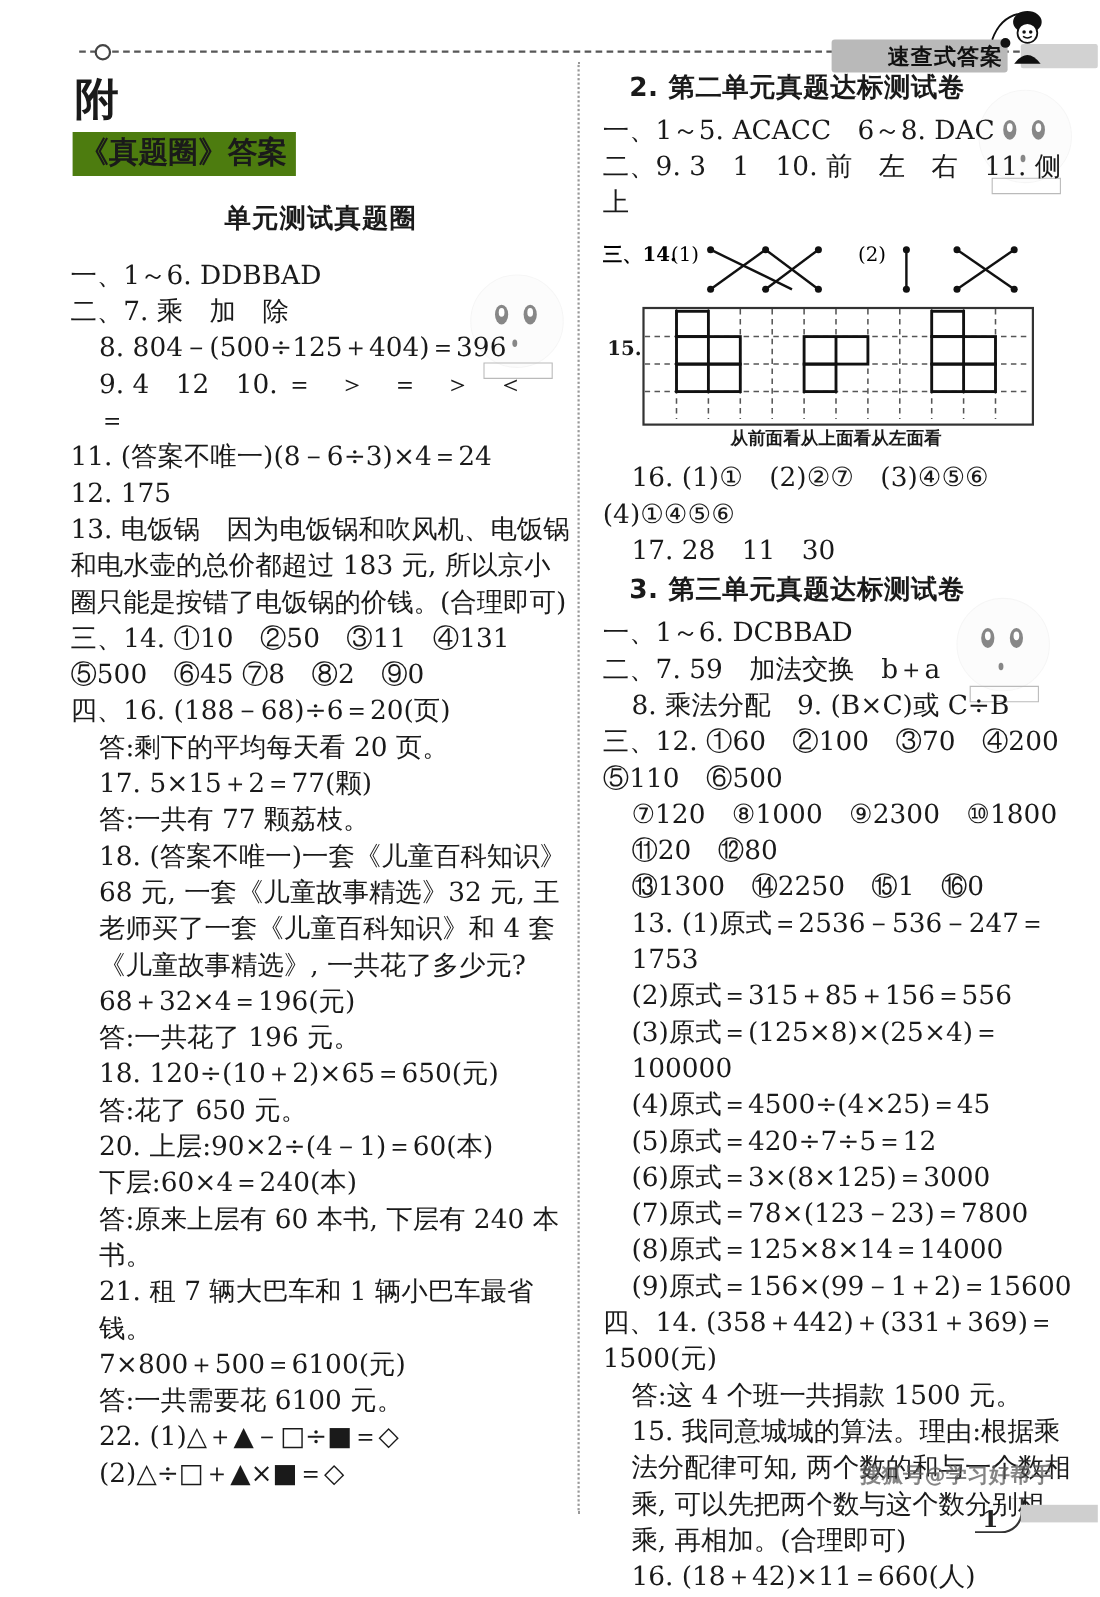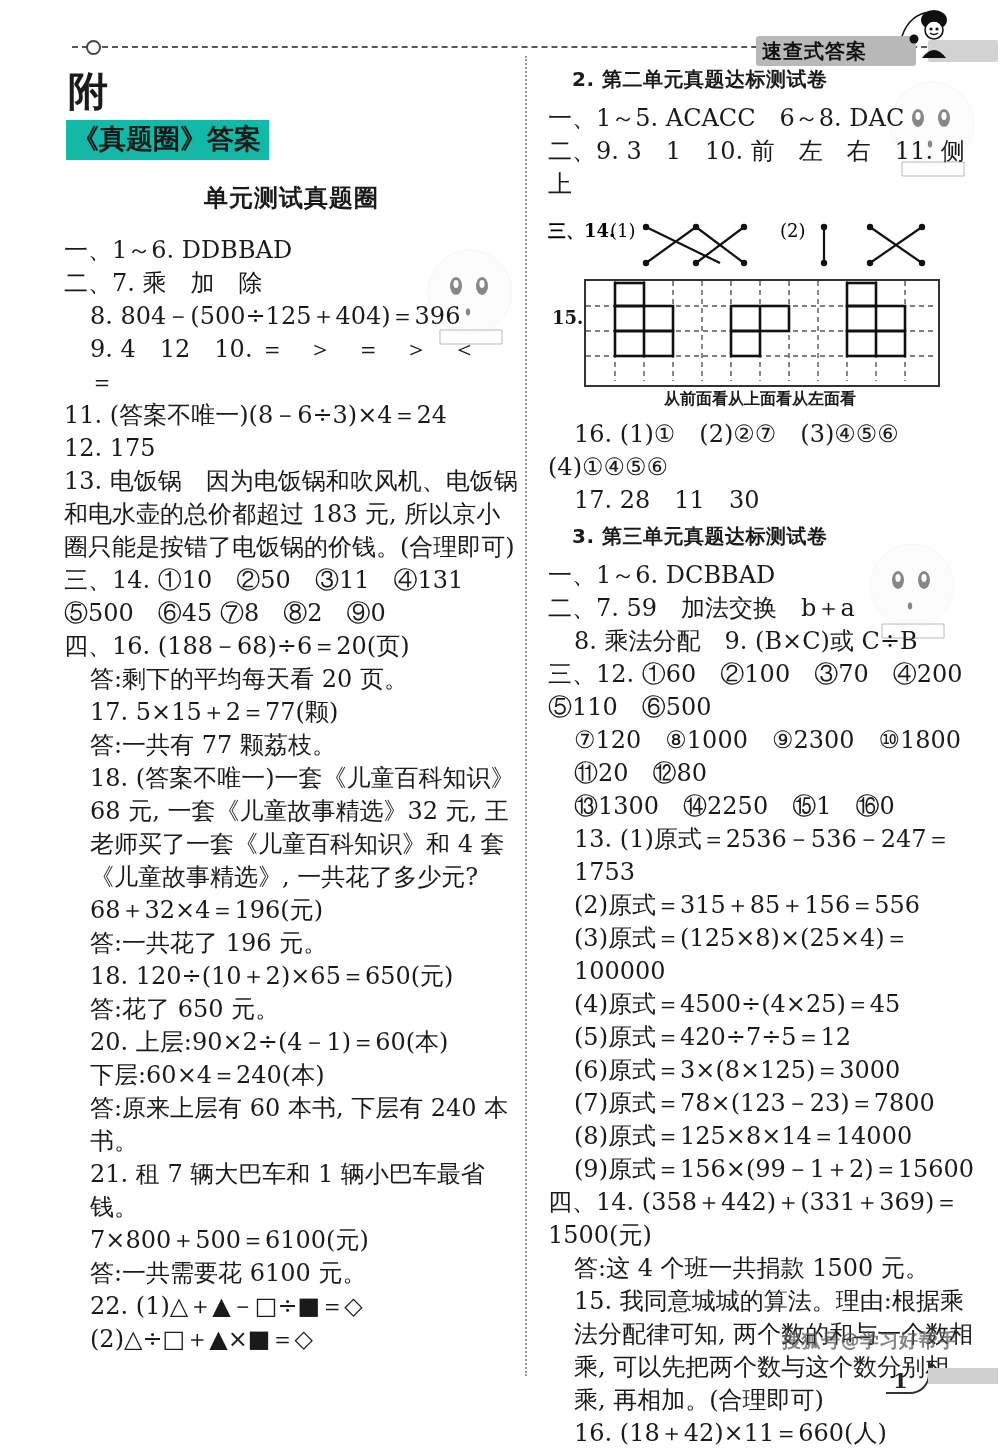--- a/index.html
+++ b/index.html
@@ -25,21 +25,21 @@
 
   
   .header-banner{
     position:absolute;left:756px;top:36px;width:160px;height:30px;
     background:#b9b9b9;border-radius:3px;
   }
   .header-banner-text{
     position:absolute;left:762px;top:37px;width:150px;height:16px;
     font-family:"DejaVu Sans","Liberation Sans",sans-serif;
     font-weight:bold;font-size:20px;line-height:28px;
-    color:#111;letter-spacing:1px;text-align:left;
+    color:#111;letter-spacing:1px;text-align:right;
   }
   .header-banner-tail{
     position:absolute;left:928px;top:40px;width:70px;height:22px;
     background:#d2d2d2;border-radius:2px;
   }
   .mascot{
     position:absolute;left:900px;top:6px;width:62px;height:62px;
   }
 
   
@@ -54,36 +54,36 @@
   .col-right{left:548px;width:430px;}
 
   
   .big-fu{
     font-family:"DejaVu Sans","Liberation Sans",sans-serif;
     font-weight:bold;font-size:40px;line-height:46px;
     margin:8px 0 6px 4px;
   }
   .ans-title{
     display:inline-block;
-    background:#14b8a6;
+    background:#4d7c0f;
     font-family:"DejaVu Sans","Liberation Sans",sans-serif;
     font-weight:bold;font-size:27px;line-height:34px;
     padding:2px 8px 4px 6px;
     margin:0 0 22px 2px;
   }
   .sec-title{
     text-align:center;
     font-family:"DejaVu Sans","Liberation Sans",sans-serif;
     font-weight:bold;font-size:24px;line-height:32px;
     margin:0 0 20px 0;
     letter-spacing:1px;
   }
   .paper-title{
     font-family:"DejaVu Sans","Liberation Sans",sans-serif;
-    font-weight:bold;font-size:20px;line-height:30px;
+    font-weight:bold;font-size:24px;line-height:30px;
     margin:4px 0 8px 28px;
     letter-spacing:.5px;
   }
   .paper-title.rt{margin-left:24px;}
 
   .line{
     font-size:24px;line-height:33px;
     white-space:nowrap;
     margin:0;
   }

